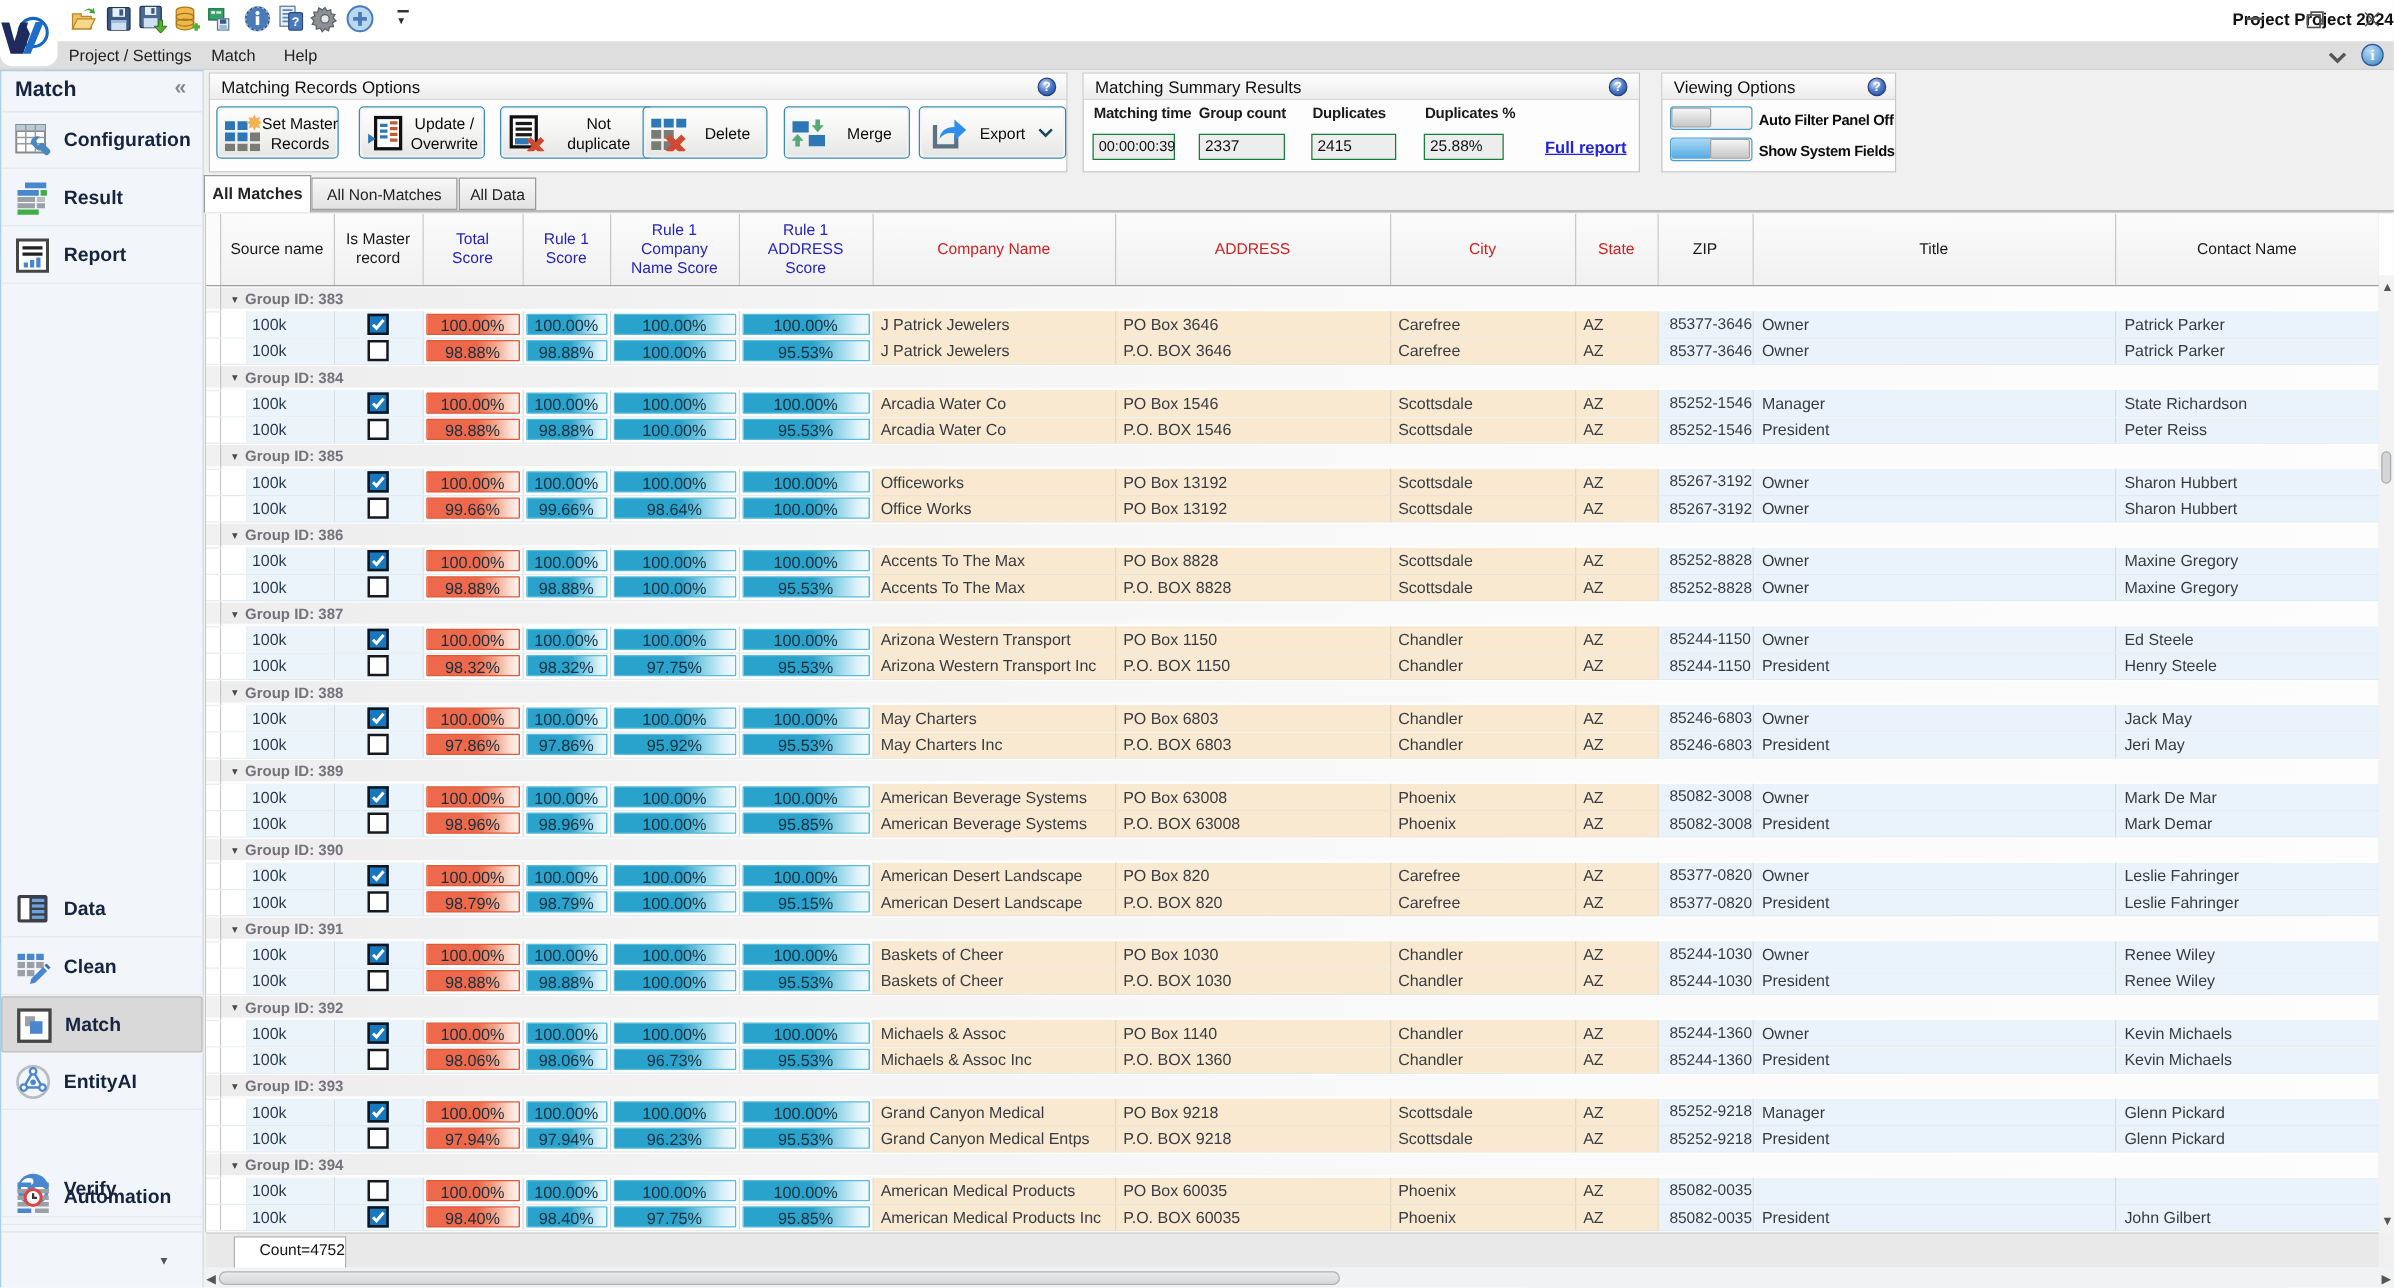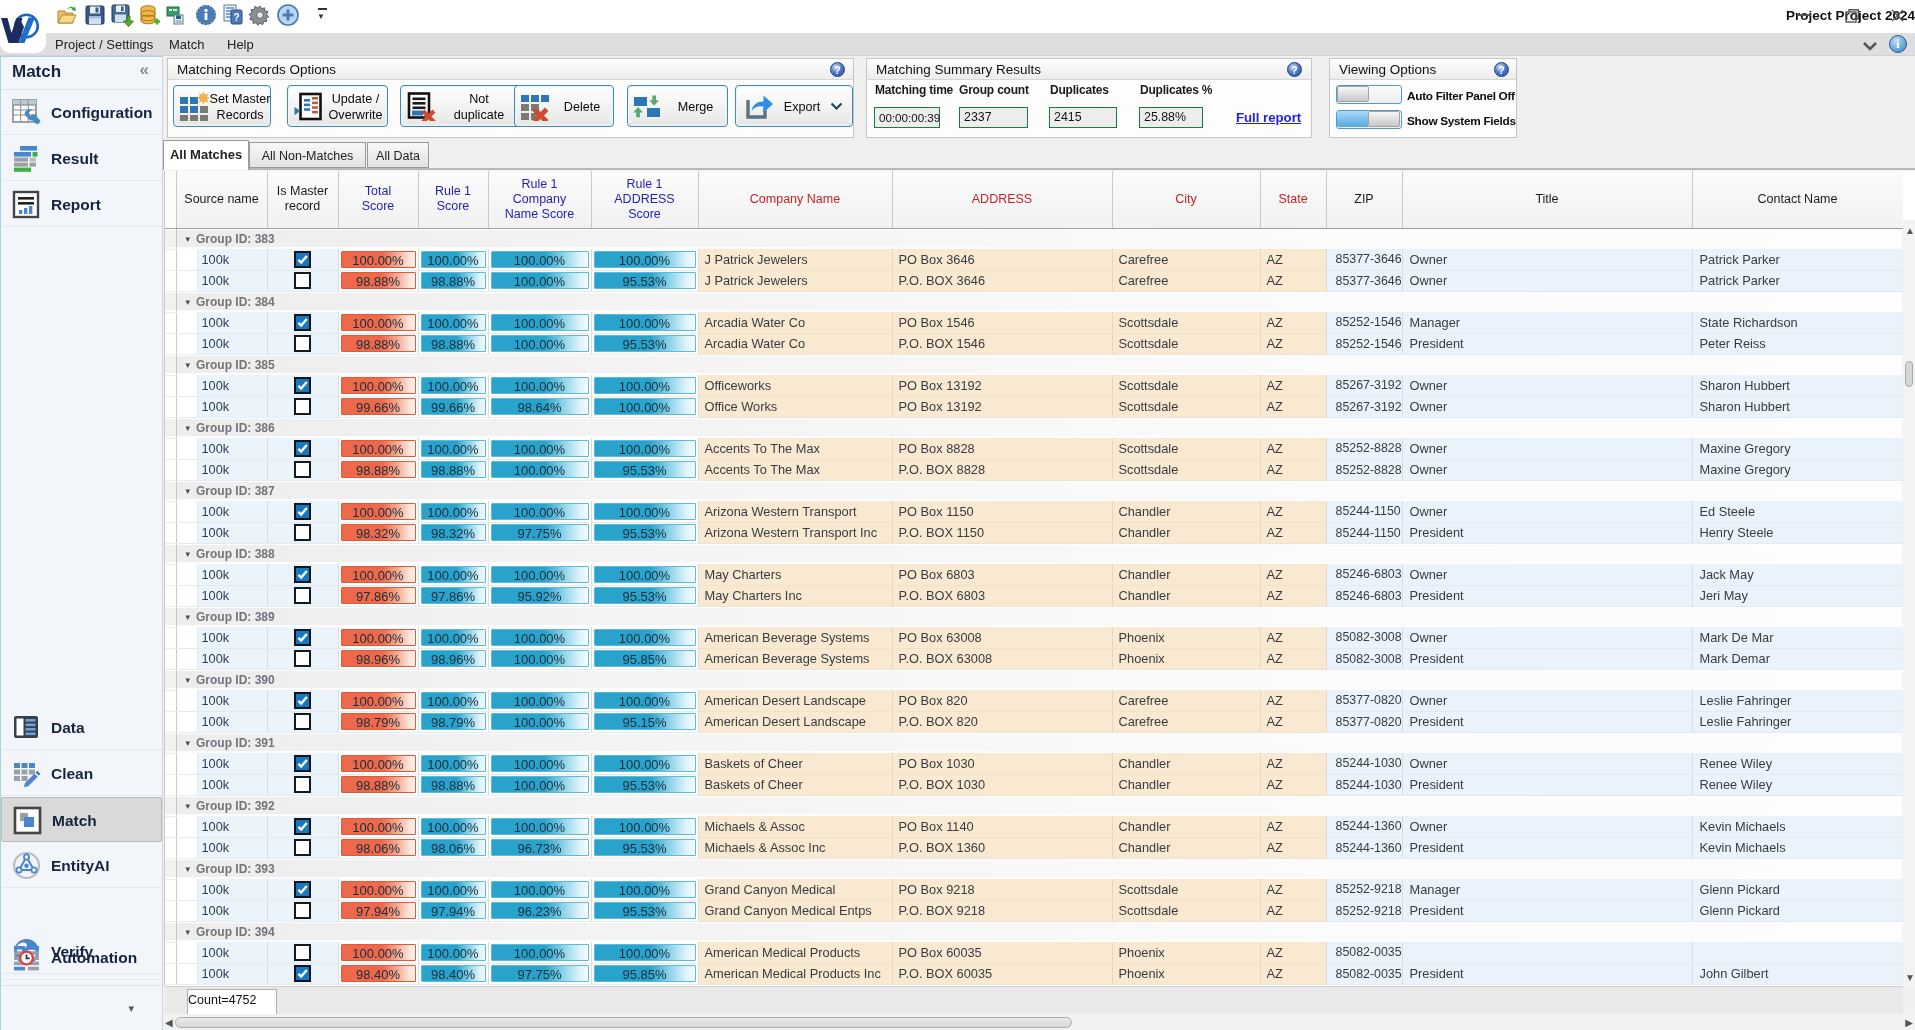--- a/index.html
+++ b/index.html
@@ -73,21 +73,21 @@
 td.c-bar{background:#fff;padding:0 2px}
 .bar{height:17px;line-height:17px;text-align:center;font-size:13px;color:#16303f;border-radius:1px}
 .bar.org{border:1px solid #e05a3a;background:linear-gradient(to right,#ee694b 0%,#ee694b 55%,#f5a88e 75%,#fbe0d6 91%,#fdf3ef 100%)}
 .bar.blu{border:1px solid #5cbbd9;background:linear-gradient(to right,#2aa3cc 0%,#2aa3cc 55%,#8fd4e9 75%,#ddf2f9 91%,#f2fbfd 100%)}
 td.tan{background:#f8e9d0;padding-left:6px;color:#3a3a3a;border-right-color:#e2d8c4!important;border-bottom-color:#ece4d2!important}
 td.blue{background:#eaf3fb;padding-left:7px;color:#383c42}
 td.blue.zip{padding-left:9px;font-size:12.4px}
 
 #vscroll{left:1903px;top:220px;width:12px;height:766px;background:#f3f3f3}
 #countbar{left:165px;top:986px;width:1738px;height:28px;background:#e9e9e9;border-top:1px solid #cfcfcf}
-#countbox{position:absolute;left:22px;top:2px;width:90px;height:27px;background:#fff;border:1px solid #b0b0b0;font-size:12.5px;text-align:left;line-height:21px;color:#111}
+#countbox{position:absolute;left:22px;top:2px;width:90px;height:27px;background:#fff;border:1px solid #b0b0b0;font-size:12.5px;text-align:right;line-height:21px;color:#111}
 #hscroll{left:163px;top:1014px;width:1752px;height:16px;background:#f1f2f3}
 #hthumb{position:absolute;left:12px;top:2.5px;width:897px;height:11px;background:linear-gradient(#e8e9ea,#d6d8da);border:1px solid #aeb0b2;border-radius:6px}
 .sarrow{position:absolute;color:#555;font-size:10px}
 </style></head>
 <body>
 <div id="titlebar" class="abs">
   <div id="apptitle" class="abs">Project Project 2024</div>
   <div class="abs" style="left:55px;top:3px;width:24px;height:24px"><svg width="24" height="24" viewBox="0 0 24 24">
 <path d="M3 8 h7 v2 h8 v10 h-15z" fill="#f0c060" stroke="#b8862a"></path>
 <path d="M3 20 l4-8 h14 l-4 8z" fill="#f6d88a" stroke="#b8862a"></path>

